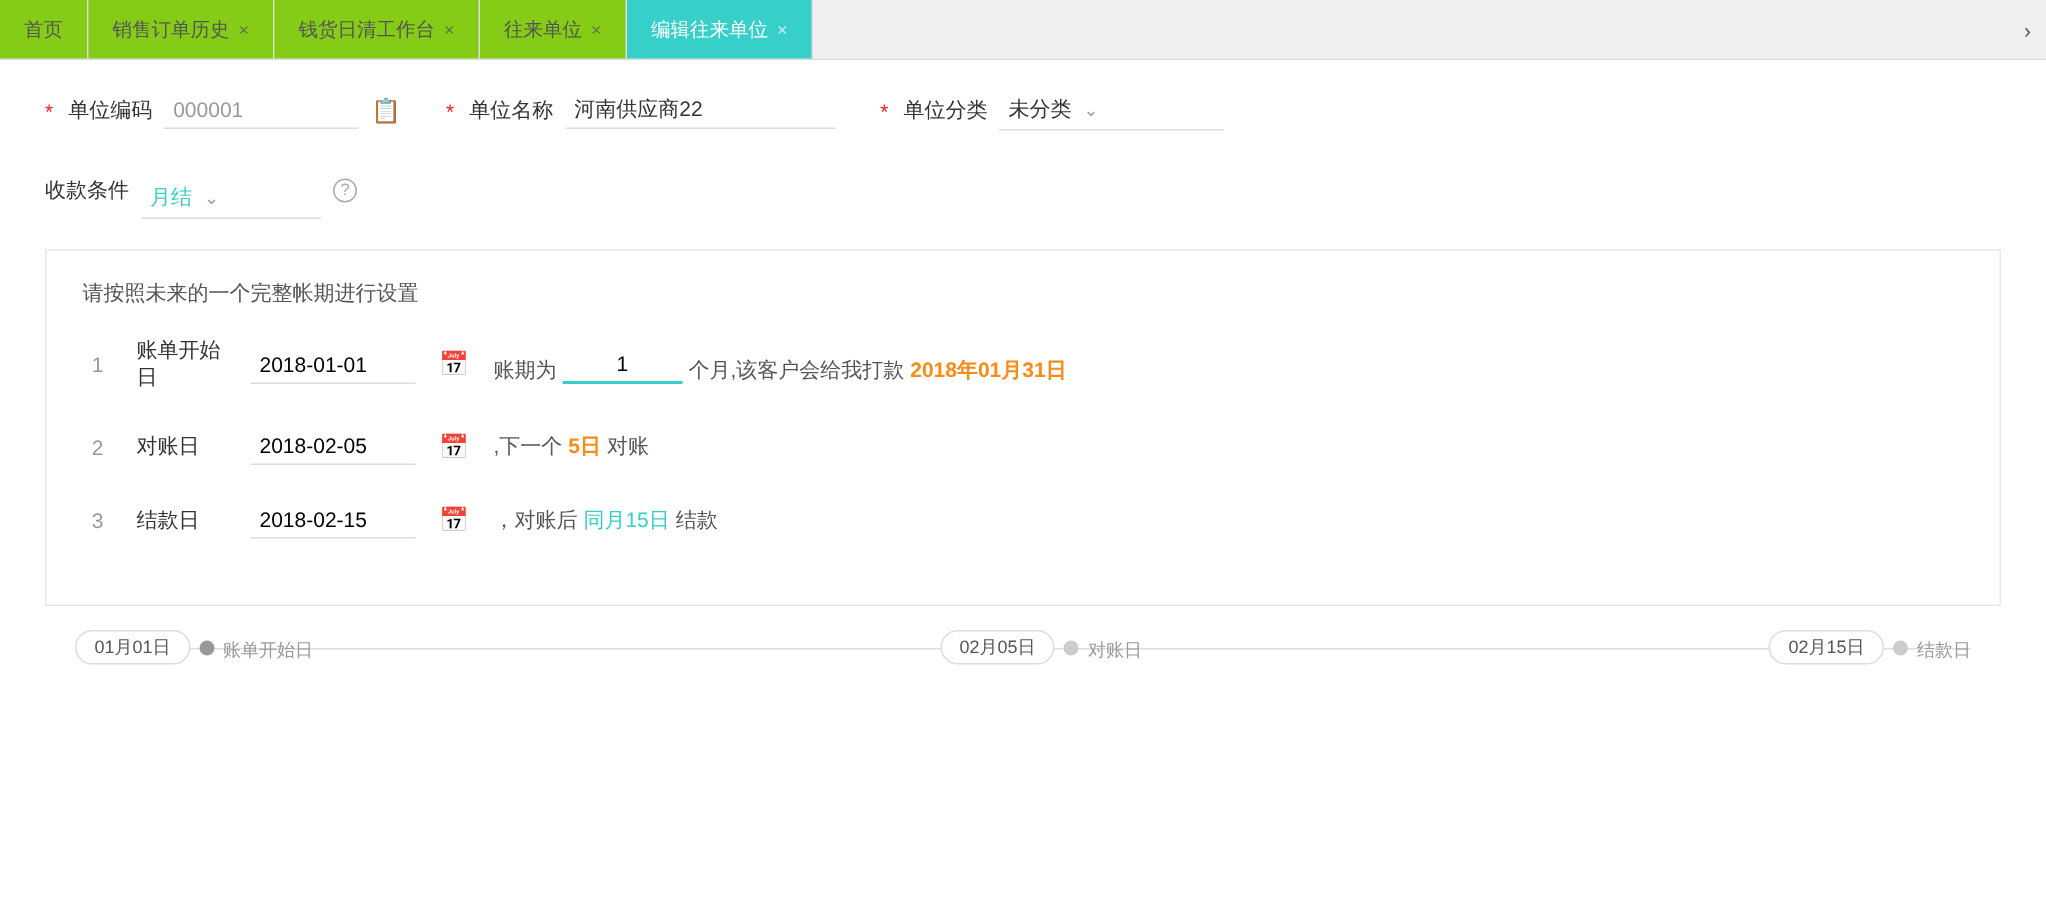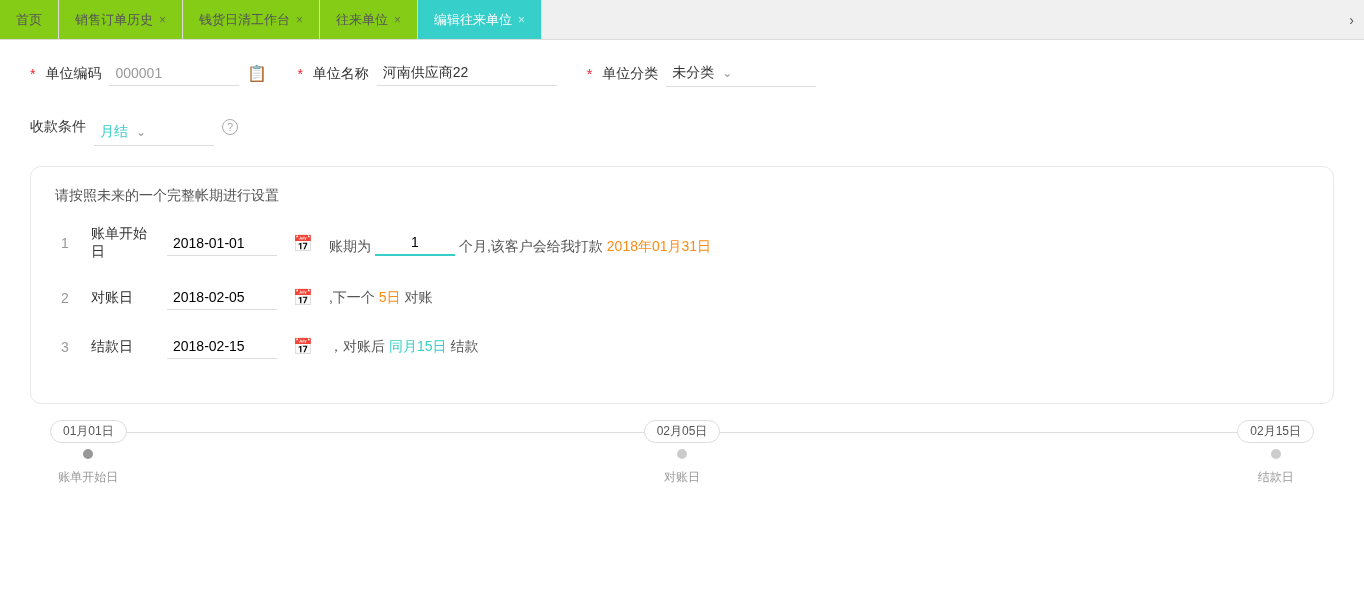--- a/index.html
+++ b/index.html
@@ -159,21 +159,21 @@
       display: inline-flex;
       align-items: center;
       justify-content: center;
       font-size: 11px;
       cursor: pointer;
     }
 
     
     .period-box {
       border: 1px solid #e8e8e8;
-      border-radius: 11px;
+      border-radius: 0;
       padding: 20px 24px;
       margin-bottom: 16px;
     }
     .period-title {
       color: #555;
       font-size: 14px;
       margin-bottom: 20px;
     }
 
     .period-row {
@@ -209,21 +209,21 @@
     }
     .period-month-input {
       border: none;
       border-bottom: 2px solid #36cfc9;
       padding: 4px 6px;
       font-size: 14px;
       outline: none;
       width: 80px;
       text-align: center;
     }
-    .highlight-orange { color: #fa8c16; font-weight: 400; }
+    .highlight-orange { color: #fa8c16; font-weight: 700; }
     .highlight-teal { color: #36cfc9; font-weight: 500; }
 
     
     .preview-text {
       font-size: 14px;
       color: #555;
       margin-bottom: 20px;
     }
 
     
@@ -244,21 +244,21 @@
     }
     .timeline-points {
       display: flex;
       justify-content: space-between;
       width: 100%;
       position: relative;
       z-index: 1;
     }
     .timeline-point {
       display: flex;
-      flex-direction: column;
+      flex-direction: row;
       align-items: center;
       gap: 6px;
     }
     .point-dot {
       width: 10px;
       height: 10px;
       border-radius: 50%;
       background: #ccc;
       border: 2px solid #ccc;
     }

